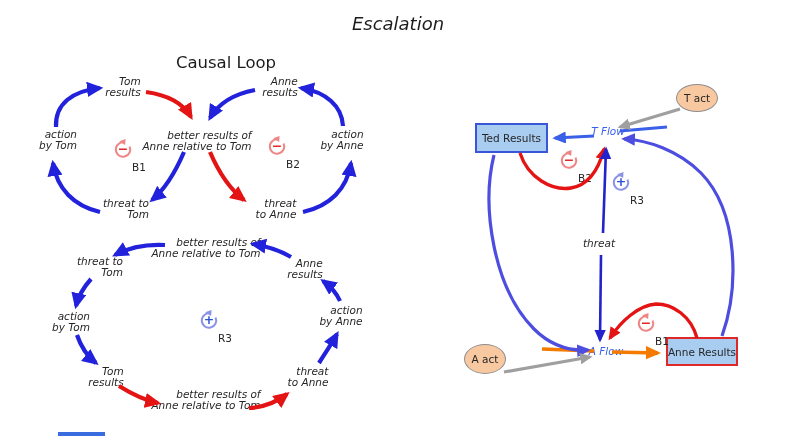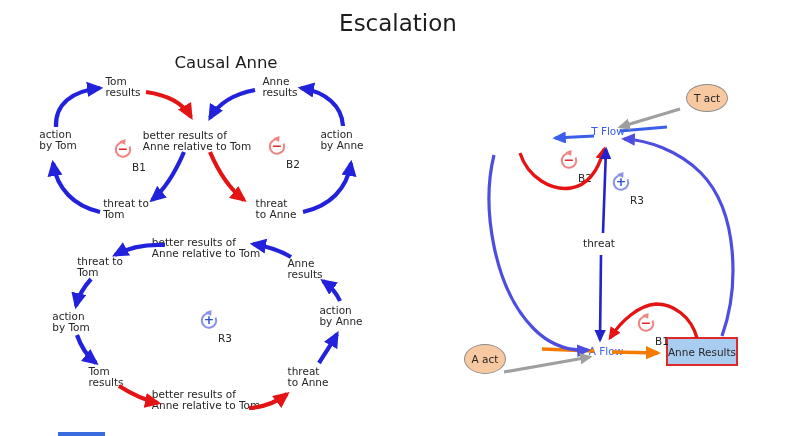--- a/index.html
+++ b/index.html
@@ -2,25 +2,25 @@
 <html><head>
 <meta charset="utf-8">
 <style>
   html,body { margin:0; padding:0; }
   body {
     width:800px; height:436px; background:#ffffff; position:relative;
     font-family:"DejaVu Sans", sans-serif; overflow:hidden;
   }
   .stage { position:absolute; inset:0; }
   .title { position:absolute; transform:translate(-50%,-50%); color:#1c1c1c; white-space:nowrap; }
-  .title-main  { font-size:23px; }
+  .title-main  { font-size:18px;font-style:italic; }
   .title-sub   { font-size:16.5px; }
   .lbl {
-    position:absolute; transform:translate(-50%,-50%); text-align:left;
-    white-space:pre-line; font-size:10.5px; line-height:1.07; color:#262626;
+    position:absolute; transform:translate(-50%,-50%); text-align:right;
+    white-space:pre-line; font-size:10.5px; line-height:1.07; color:#262626;font-style:italic;
   }
   .flow-lbl { color:#3a5fe8; }
   .stock {
     position:absolute; background:#a9cdf1; border:2px solid #3a56d8; box-sizing:border-box;
     display:flex; align-items:center; justify-content:center;
     font-size:10.5px; color:#262626; white-space:nowrap;
   }
   .stock-red { border-color:#e02828; }
   .converter {
     position:absolute; background:#f8c9a1; border:1.6px solid #8f8f8f; border-radius:50%;
@@ -39,21 +39,21 @@
   .lm-sign { font-size:12.5px; font-weight:bold; font-family:"DejaVu Sans",sans-serif; }
   svg.arrows { position:absolute; left:0; top:0; pointer-events:none; }
   .edge-frag { position:absolute; background:#3a6ce0; }
 </style>
 </head>
 <body>
 
 <div class="stage">
 
   <div class="title title-main" style="left:398px;top:23px;">Escalation</div>
-  <div class="title title-sub" style="left:226px;top:62px;">Causal Anne</div>
+  <div class="title title-sub" style="left:226px;top:62px;">Causal Loop</div>
 
   <div class="lbl" style="left:123px;top:87px;">Tom
 results</div>
   <div class="lbl" style="left:280px;top:87px;">Anne
 results</div>
   <div class="lbl" style="left:197px;top:141px;">better results of
 Anne relative to Tom</div>
   <div class="lbl" style="left:58px;top:140px;">action
 by Tom</div>
   <div class="lbl" style="left:342px;top:140px;">action
@@ -98,25 +98,28 @@
   </div>
   <div class="loop-marker" style="left:209px;top:309px;">
     <svg class="reinforcing" width="22" height="22" viewBox="0 0 22 22">
       <path class="lm-arc" d="M 12.5,4.5 A 7.2,7.2 0 1 0 17.5,8.5"></path>
       <path class="lm-head" d="M7.2,3.2 L13.5,1.1 L13.1,6.9 Z"></path>
       <text class="lm-sign" x="11" y="15" text-anchor="middle">+</text>
     </svg>
     <div class="lm-label">R3</div>
   </div>
 
+  <div class="stock" style="left:475px;top:123px;width:73px;height:30px;">
+    <span>Ted Results</span>
+  </div>
   <div class="stock stock-red" style="left:666px;top:337px;width:72px;height:29px;">
     <span>Anne Results</span>
   </div>
 
-  <div class="converter" style="left:676px;top:84px;width:42px;height:28px;margin-left:10px;">
+  <div class="converter" style="left:676px;top:84px;width:42px;height:28px;">
     <span>T act</span>
   </div>
   <div class="converter" style="left:464px;top:344px;width:42px;height:30px;">
     <span>A act</span>
   </div>
 
   <div class="lbl flow-lbl" style="left:608px;top:132px;">T Flow</div>
   <div class="lbl flow-lbl" style="left:606px;top:352px;">A Flow</div>
   <div class="lbl" style="left:599px;top:244px;">threat</div>
 

